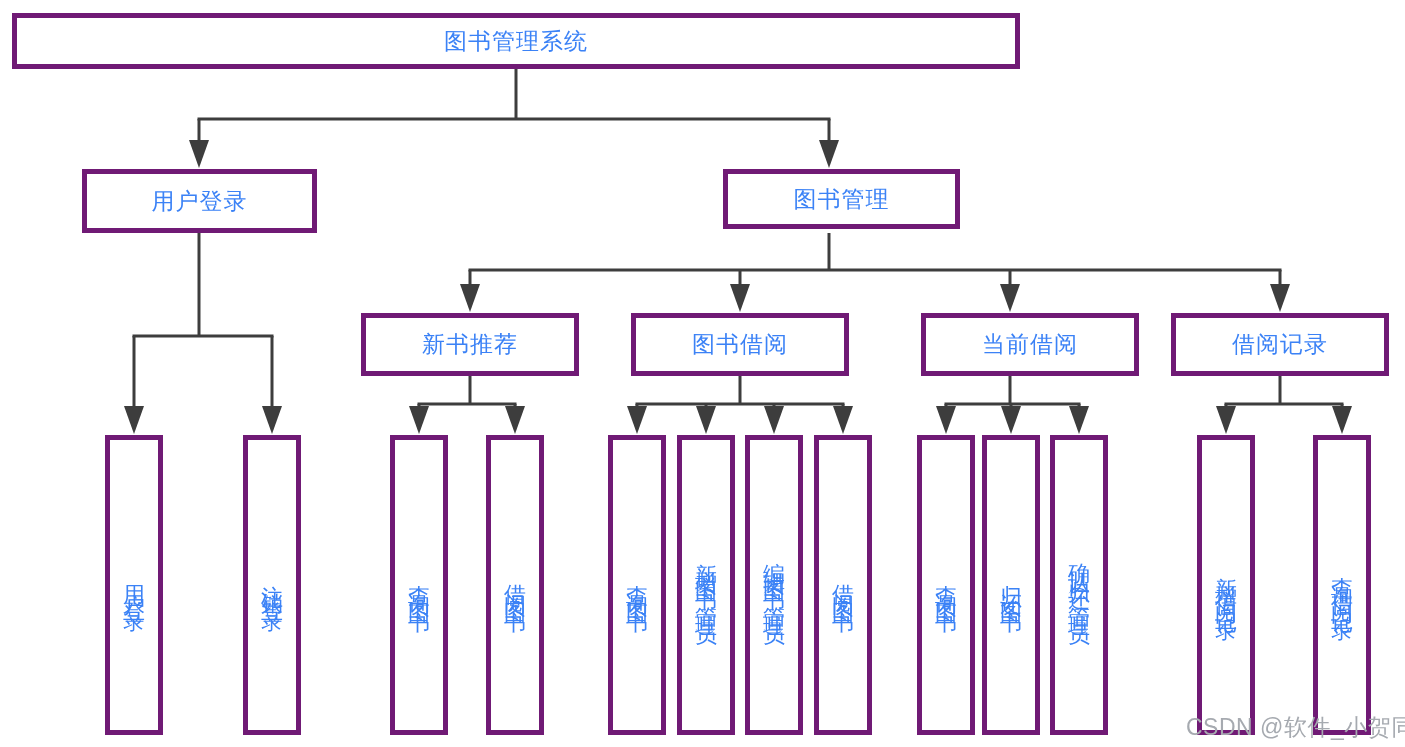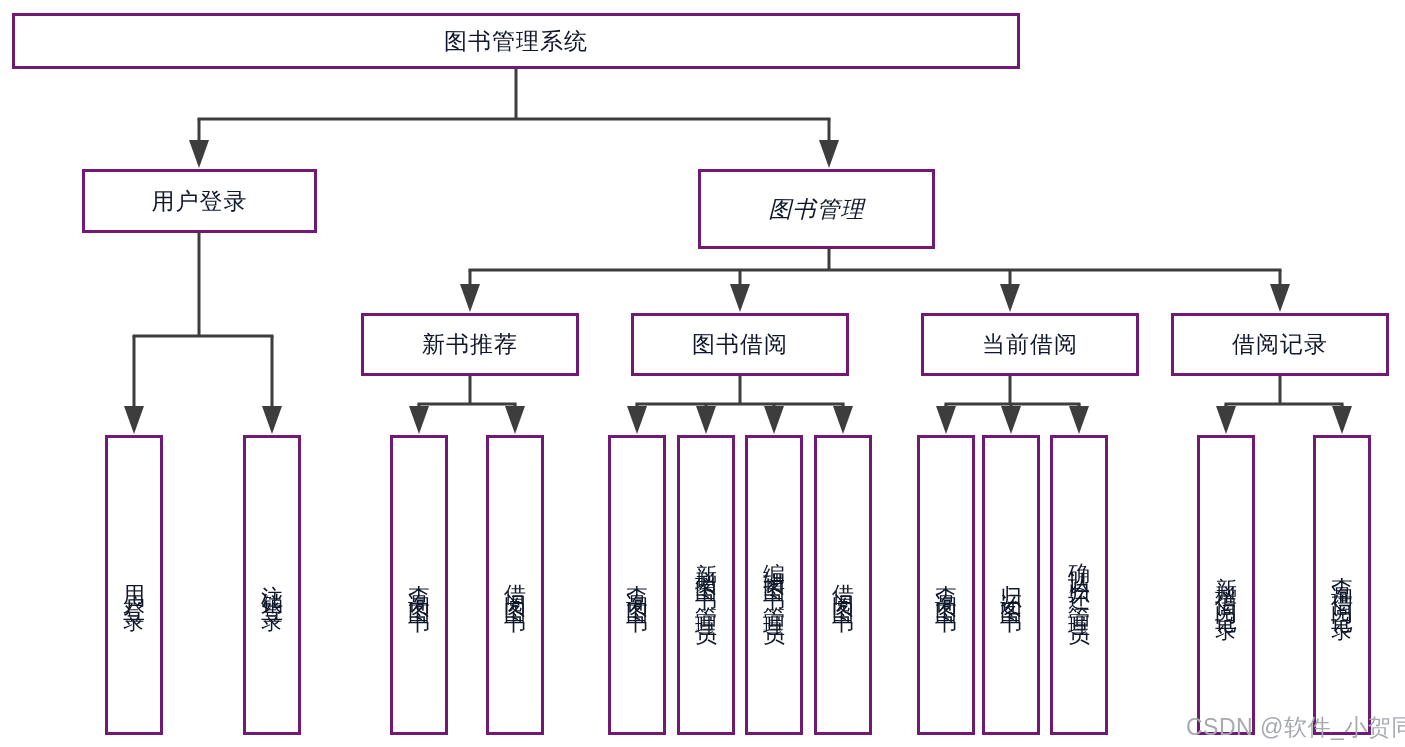--- a/index.html
+++ b/index.html
@@ -20,25 +20,25 @@
     left: 0;
     top: 0;
     width: 1405px;
     height: 747px;
     z-index: 1;
   }
   .node {
     position: absolute;
     box-sizing: border-box;
     background: #ffffff;
-    border: 3px solid #701a75;
+    border: 5px solid #701a75;
     display: flex;
     align-items: center;
     justify-content: center;
-    color: #0f172a;
+    color: #3b82f6;
     z-index: 2;
   }
   .node.h .lbl {
     font-size: 23px;
     letter-spacing: 1px;
     white-space: nowrap;
   }
   .node.v .lbl {
     writing-mode: vertical-rl;
     text-orientation: mixed;
@@ -131,21 +131,21 @@
     </g>
   </svg>
 
   <div class="node h" style="left:12px; top:13px; width:1008px; height:56px;">
     <span class="lbl">图书管理系统</span>
   </div>
 
   <div class="node h" style="left:82px; top:169px; width:235px; height:64px;">
     <span class="lbl">用户登录</span>
   </div>
-  <div class="node h" style="left:698px; top:169px; width:237px; height:80px;font-style:italic;">
+  <div class="node h" style="left:723px; top:169px; width:237px; height:60px;">
     <span class="lbl">图书管理</span>
   </div>
 
   <div class="node h" style="left:631px; top:313px; width:218px; height:63px;">
     <span class="lbl">图书借阅</span>
   </div>
   <div class="node h" style="left:361px; top:313px; width:218px; height:63px;">
     <span class="lbl">新书推荐</span>
   </div>
   <div class="node h" style="left:901px; top:313px; width:218px; height:63px;margin-left:20px;">

